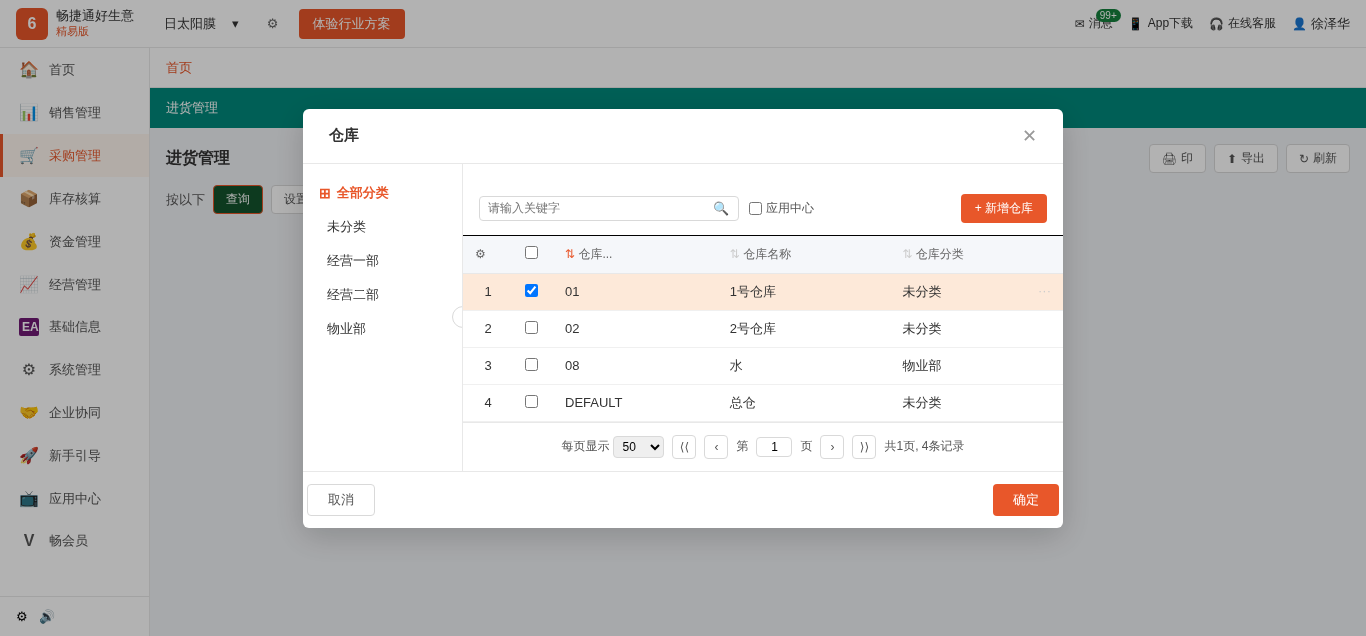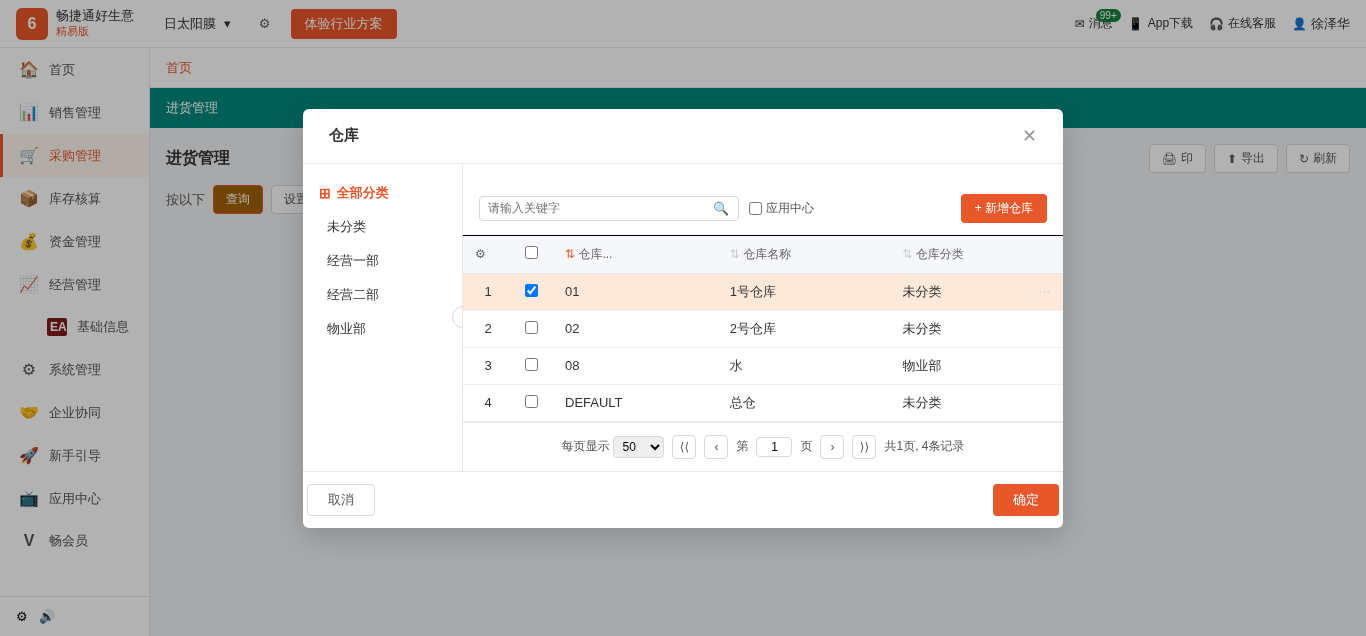--- a/index.html
+++ b/index.html
@@ -31,21 +31,21 @@
     }
     .brand-text { font-size: 13px; color: #333; line-height: 1.3; }
     .brand-sub { font-size: 11px; color: #e8572a; }
     .header-center {
       flex: 1;
       display: flex;
       align-items: center;
       gap: 12px;
     }
     .store-selector {
-      display: flex; align-items: center; gap: 8px;
+      display: flex; align-items: center; gap: 16px;
       color: #333; font-size: 13px; cursor: pointer;
       padding: 4px 8px;
     }
     .gear-btn {
       width: 28px; height: 28px;
       display: flex; align-items: center; justify-content: center;
       cursor: pointer; color: #666;
     }
     .trial-btn {
       background: #e8572a;
@@ -141,21 +141,21 @@
     .filter-label { font-size: 13px; color: #555; }
     .action-btn {
       padding: 5px 12px;
       border-radius: 4px;
       border: 1px solid #d9d9d9;
       background: #fff;
       cursor: pointer; font-size: 12px; color: #555;
       display: flex; align-items: center; gap: 4px;
     }
     .action-btn.primary {
-      background: #a16207; color: #fff; border-color: #e8572a;
+      background: #14532d; color: #fff; border-color: #e8572a;
     }
 
     
     .overlay {
       position: fixed; top: 0; left: 0; right: 0; bottom: 0;
       background: rgba(0,0,0,0.3);
       z-index: 100;
       display: flex; align-items: center; justify-content: center;
     }
 
@@ -382,21 +382,21 @@
     </div>
     <div class="sidebar-item">
       <span class="sidebar-icon">💰</span>
       <span>资金管理</span>
     </div>
     <div class="sidebar-item">
       <span class="sidebar-icon">📈</span>
       <span>经营管理</span>
     </div>
     <div class="sidebar-item">
-      <span class="sidebar-icon" style="font-size:12px;font-weight:bold;background:#7f1d1d;color:#fff;padding:2px 3px;border-radius:2px;margin-left:28px;">EA</span>
+      <span class="sidebar-icon" style="font-size:12px;font-weight:bold;background:#701a75;color:#fff;padding:2px 3px;border-radius:2px;">EA</span>
       <span>基础信息</span>
     </div>
     <div class="sidebar-item">
       <span class="sidebar-icon">⚙</span>
       <span>系统管理</span>
     </div>
     <div class="sidebar-item">
       <span class="sidebar-icon">🤝</span>
       <span>企业协同</span>
     </div>

